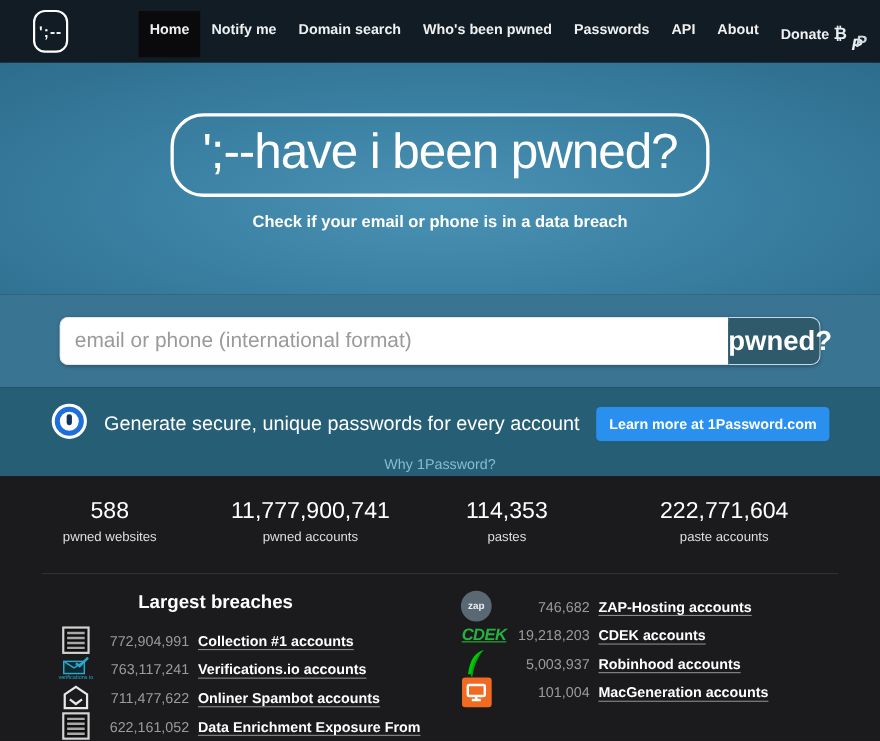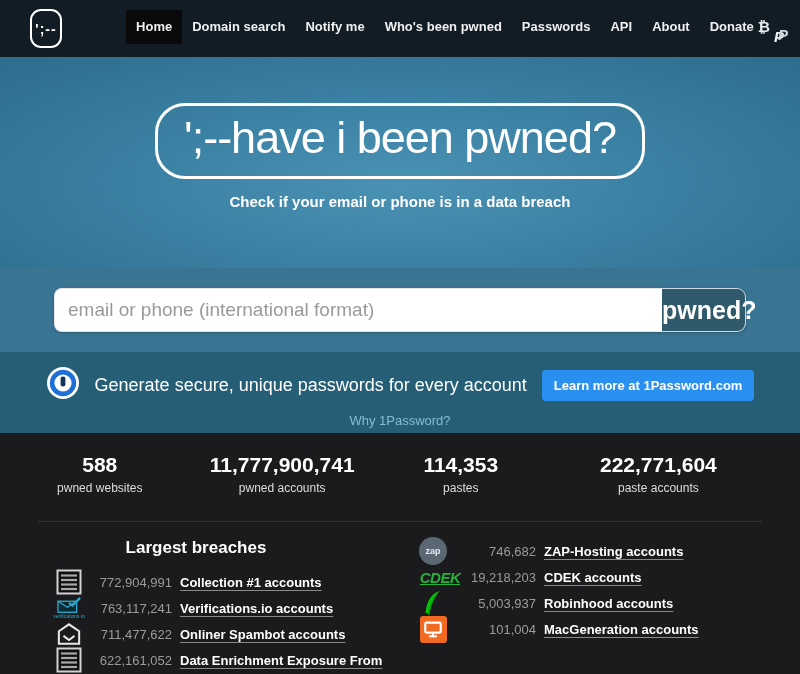--- a/index.html
+++ b/index.html
@@ -5,21 +5,21 @@
   * { margin:0; padding:0; box-sizing:border-box; }
   html,body { width:800px; height:674px; overflow:hidden;
     font-family:"Liberation Sans", sans-serif; background:#1b1b1d; }
 
   
   .nav { height:57px; background:#111c25; display:flex; align-items:flex-start; }
   .logo { margin:9px 0 0 30px; width:40px; height:39px; border:2.5px solid #fff;
     border-radius:11px; display:flex; align-items:center; justify-content:center;
     color:#fff; font-size:14px; font-weight:bold; letter-spacing:1px; cursor:pointer; }
   .nav-items { display:flex; margin-left:64px; margin-top:10px; }
-  .nav-item { padding:0 10px; height:34px; line-height:34px; color:#f0f0f0;
+  .nav-item { padding:0 10px; height:42px; line-height:34px; color:#f0f0f0;
     font-size:13px; font-weight:600; cursor:pointer; white-space:nowrap; }
   .nav-item.active { background:#0a0a0d; }
   .donate { display:flex; align-items:center; gap:4px; }
   .btc { color:#e9edf1; font-size:15px; font-weight:bold; }
   .pp { position:relative; width:16px; height:18px; display:inline-block; }
   .pp i { position:absolute; font-style:italic; font-weight:bold; font-size:15px;
     color:#cfd9e2; left:4px; top:0; }
   .pp i:first-child { color:#eef3f7; left:0; top:2px; }
 
   
@@ -49,21 +49,21 @@
   .op-btn { background:#2a90f0; color:#fff; border:none; border-radius:4px;
     padding:8px 12px; font-size:13px; font-weight:bold; cursor:pointer;
     font-family:"Liberation Sans", sans-serif; }
   .why-link { display:inline-block; margin-top:9px; color:#84bcd5; font-size:13px;
     cursor:pointer; }
 
   
   .dark { background:#1b1b1d; padding-top:20px; }
   .stats { display:grid; grid-template-columns:21% 27% 20% 32%; width:760px; margin:0 auto; }
   .stat { text-align:center; }
-  .stat-value { font-size:21px; font-weight:bold; color:#fff; }
+  .stat-value { font-size:21px; font-weight:normal; color:#fff; }
   .stat-label { font-size:12px; color:#dedede; margin-top:4px; }
   .divider { width:724px; margin:26px auto 0; border-top:1px solid #343434; }
   .breach-cols { display:flex; padding:0 36px; margin-top:16px; }
   .breach-col { flex:1; padding-left:16px; }
   .breach-col h3 { font-size:17px; font-weight:bold; color:#fff; text-align:center;
     padding-right:60px; margin-bottom:11px; }
   .brow { display:flex; align-items:center; height:26px; }
   .bicon { width:34px; flex-shrink:0; display:flex; flex-direction:column;
     align-items:center; justify-content:flex-end; }
   .bcount { width:86px; flex-shrink:0; text-align:right; color:#9b9b9b; font-size:13px; }
@@ -81,22 +81,22 @@
 </style>
 </head>
 <body>
 
 <div class="nav">
   <div class="logo">
     <span>';--</span>
   </div>
   <div class="nav-items">
     <div class="nav-item active">Home</div>
+    <div class="nav-item">Notify me</div>
     <div class="nav-item">Domain search</div>
-    <div class="nav-item">Notify me</div>
     <div class="nav-item">Who's been pwned</div>
     <div class="nav-item">Passwords</div>
     <div class="nav-item">API</div>
     <div class="nav-item">About</div>
     <div class="nav-item donate">
       <span>Donate</span>
       <span class="btc">₿</span>
       <span class="pp">
           <i>P</i>
           <i>P</i>

